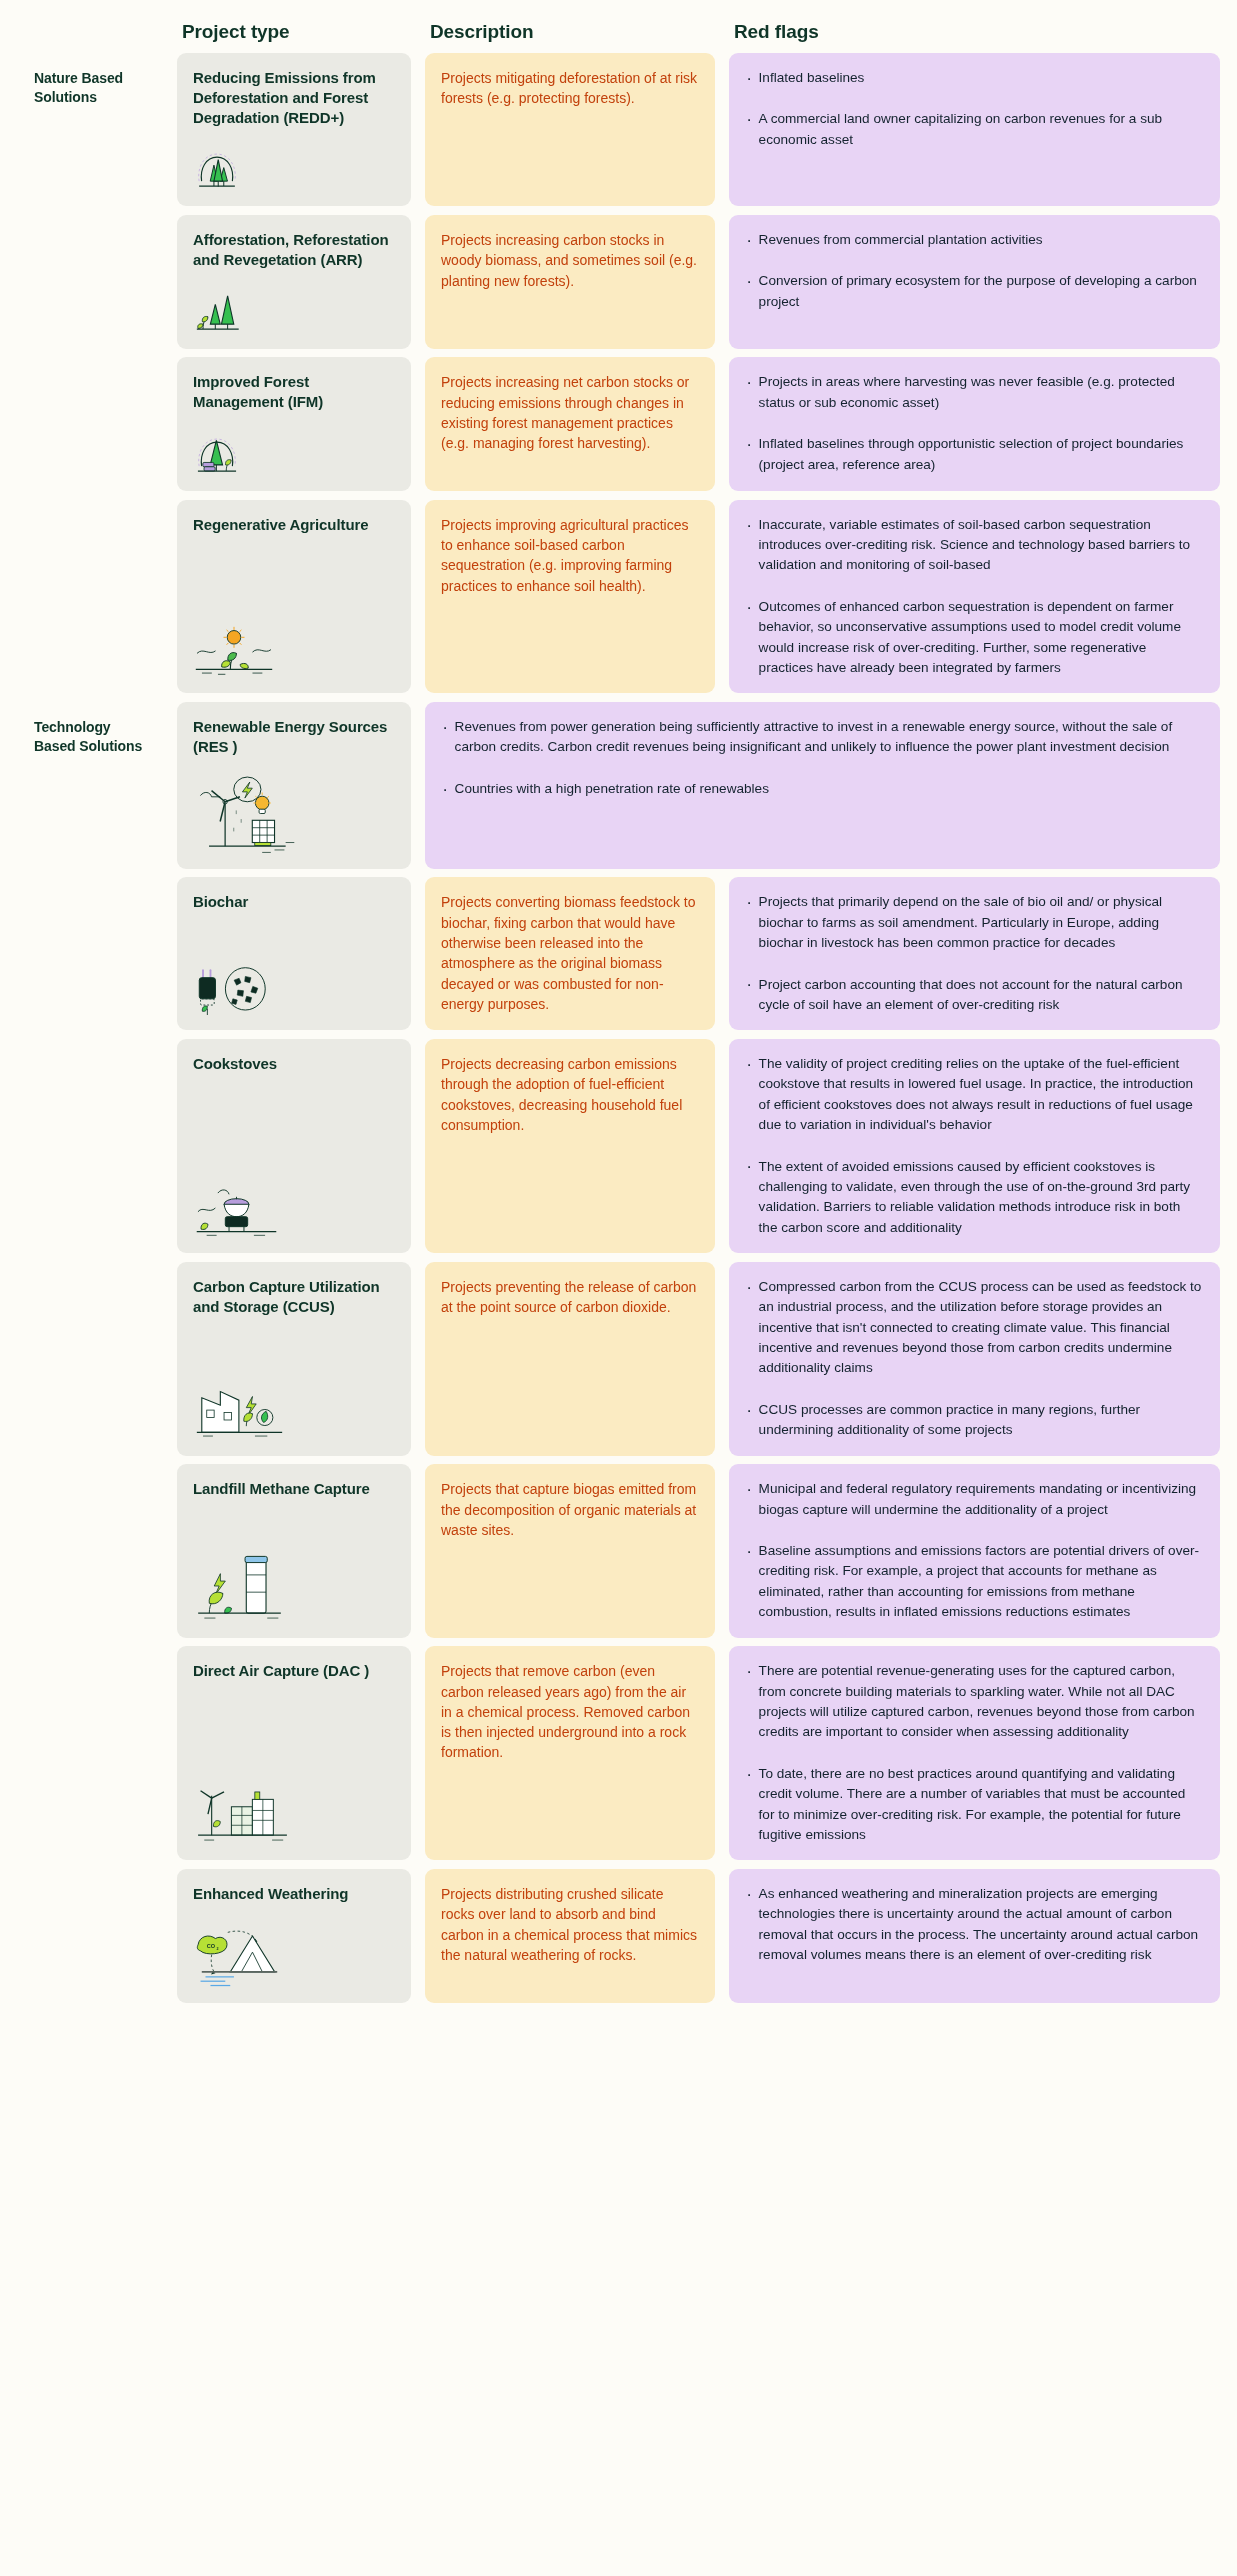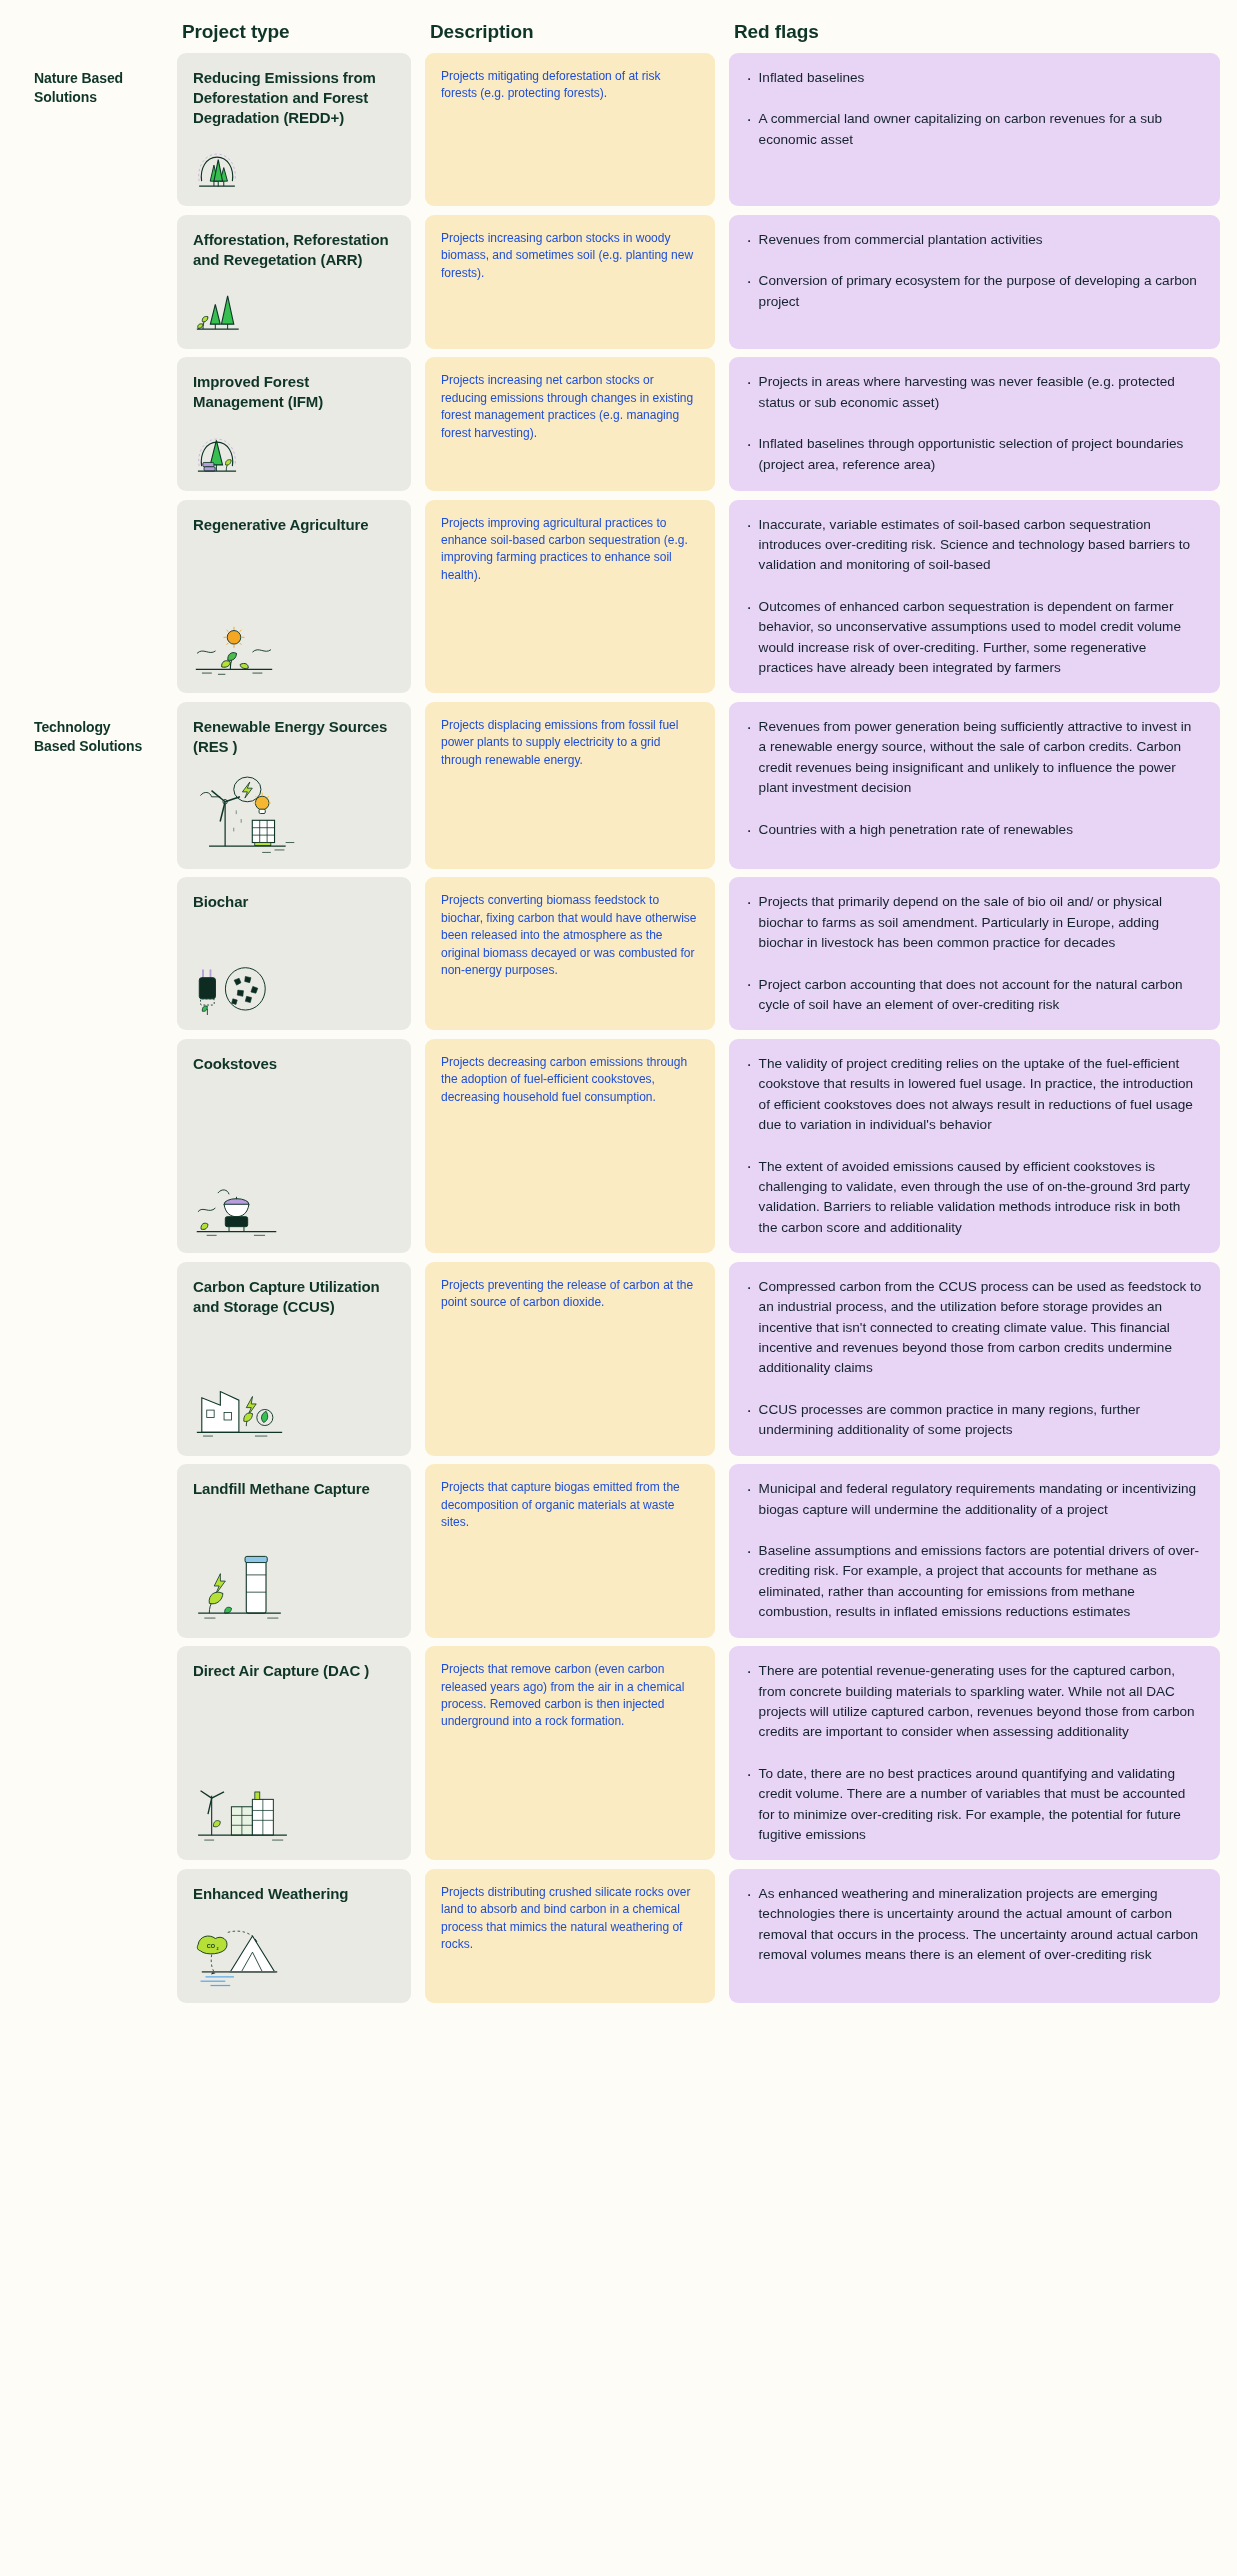--- a/index.html
+++ b/index.html
@@ -35,21 +35,21 @@
     padding: 15px 17.4px 15px 16px;
     display:flex; flex-direction:column;
     justify-content:space-between;
     min-height:100%;
     margin-right: 13.6px;
   }
   .card-proj .title { font-size:15px; font-weight:700; line-height:1.32; letter-spacing:-0.1px; color:#0f3528; }
   .card-desc {
     background:#fbebc2;
     padding: 15px 16px;
-    font-size: 12px; line-height: 1.45; color:#1d4ed8; font-weight:400;
+    font-size: 14px; line-height: 1.45; color:#c2410c; font-weight:400;
     min-height:100%;
   }
   .card-flags {
     background:#e8d4f5;
     padding: 15px 18.6px 15px 16px;
     min-height:100%;
   }
   .card-flags ul { list-style:none; margin:0; padding:0; }
   .card-flags li {
     position:relative;
@@ -266,23 +266,20 @@
     </g>
     <g stroke="#0f3528" stroke-width="1.2" opacity="0.7">
       <line x1="70" y1="60" x2="70" y2="66"></line>
                   <line x1="78" y1="74" x2="78" y2="80"></line>
       <line x1="66" y1="88" x2="66" y2="94"></line>
     </g>
   </svg>
             </div>
           </div>
         </div>
-        <div class="c-desc">
-          <div class="card card-desc">Projects displacing emissions from fossil fuel power plants to supply electricity to a grid through renewable energy.</div>
-        </div>
         <div class="c-flags">
           <div class="card card-flags">
             <ul>
               <li>Revenues from power generation being sufficiently attractive to invest in a renewable energy source, without the sale of carbon credits. Carbon credit revenues being insignificant and unlikely to influence the power plant investment decision</li>
               <li>Countries with a high penetration rate of renewables</li>
             </ul>
           </div>
         </div>
       </div>
       <div class="row">

